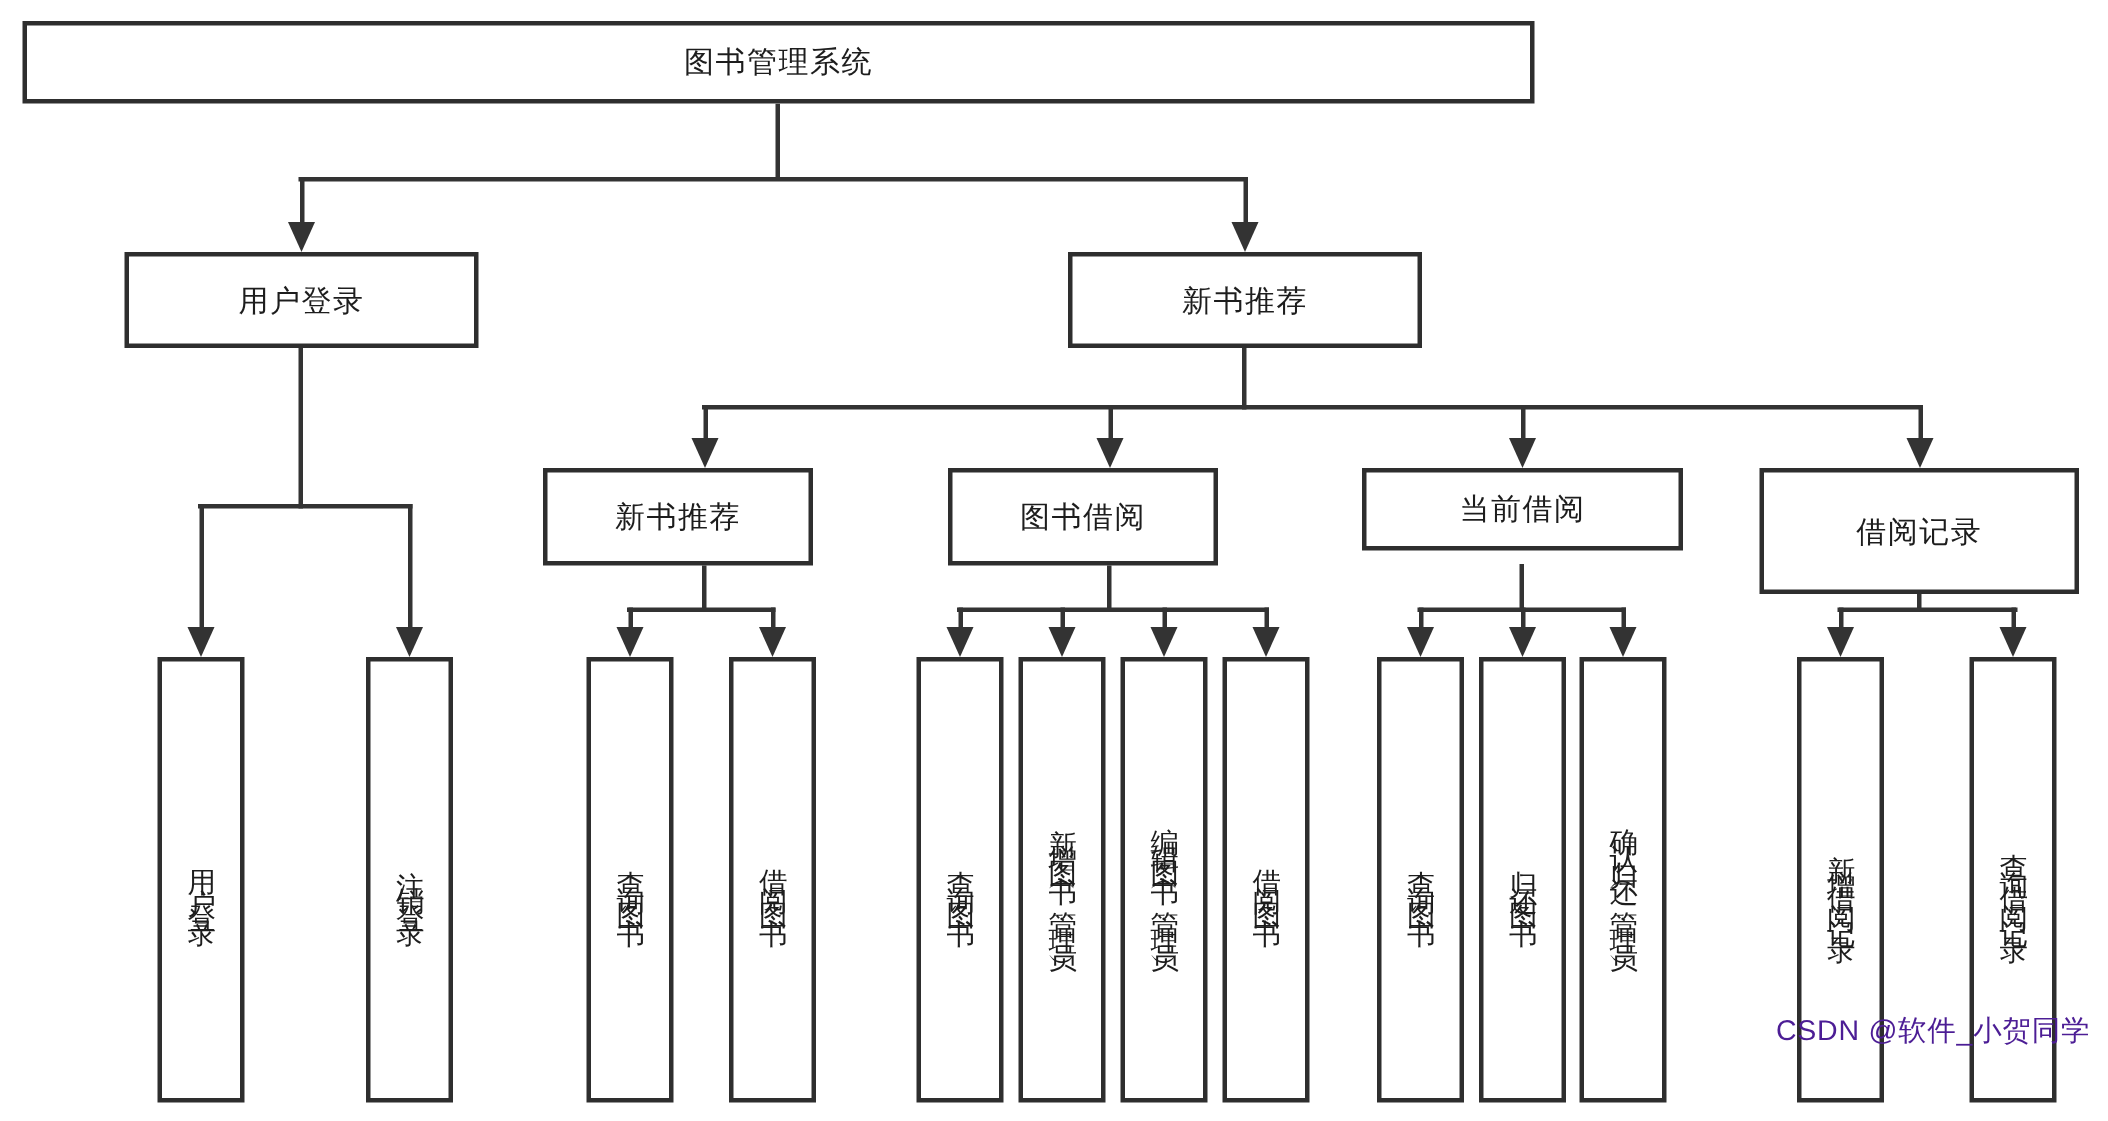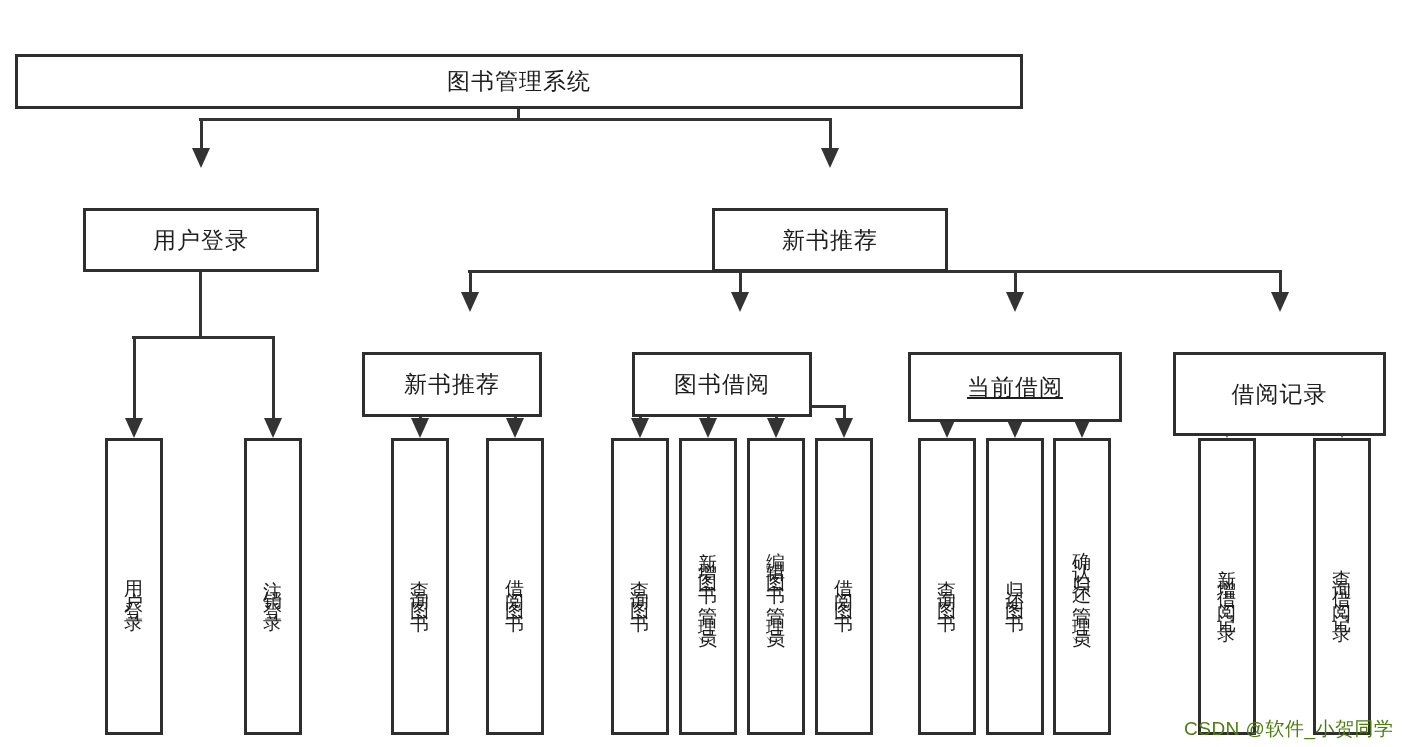--- a/index.html
+++ b/index.html
@@ -14,21 +14,21 @@
   
   .box{
     position:absolute;
     box-sizing:border-box;
     background:#ffffff;
     border:3px solid #2e2e2e;
     display:flex;
     align-items:center;
     justify-content:center;
   }
-  .hbox{font-size:23px;letter-spacing:1px;white-space:nowrap;margin-top:40px;}
+  .hbox{font-size:20px;letter-spacing:1px;white-space:nowrap;}
   .vbox .vtext{
     writing-mode:vertical-rl;
     text-orientation:mixed;
     font-size:19px;
     line-height:1;
     letter-spacing:11px;
     white-space:nowrap;
   }
   
   .vline{position:absolute;width:3px;background:#333333;}
@@ -39,23 +39,23 @@
     height:calc(100% - 19px);background:#333333;
   }
   .arrow::after{
     content:"";position:absolute;left:0;bottom:0;width:0;height:0;
     border-left:9px solid transparent;
     border-right:9px solid transparent;
     border-top:20px solid #333333;
   }
   .watermark{
     position:absolute;
-    left:1184px;top:716px;
+    left:1184px;top:674px;
     font-size:19px;
-    color:#4d7c0f;
+    color:#4c1d95;
     letter-spacing:0.5px;
     white-space:nowrap;
     z-index:10;
   }
 </style>
 </head>
 <body>
 
 <div class="canvas">
 
@@ -109,21 +109,21 @@
   <div class="box hbox" style="left:712px;top:168px;width:236px;height:64px;">
     <span>新书推荐</span>
   </div>
 
   <div class="box hbox" style="left:362px;top:312px;width:180px;height:65px;">
     <span>新书推荐</span>
   </div>
   <div class="box hbox" style="left:632px;top:312px;width:180px;height:65px;">
     <span>图书借阅</span>
   </div>
-  <div class="box hbox" style="left:908px;top:312px;width:214px;height:70px;text-decoration:underline;">
+  <div class="box hbox" style="left:908px;top:312px;width:214px;height:55px;">
     <span>当前借阅</span>
   </div>
   <div class="box hbox" style="left:1173px;top:312px;width:213px;height:84px;">
     <span>借阅记录</span>
   </div>
 
   <div class="box vbox" style="left:105px;top:438px;width:58px;height:297px;">
     <span class="vtext">用户登录</span>
   </div>
   <div class="box vbox" style="left:244px;top:438px;width:58px;height:297px;">

